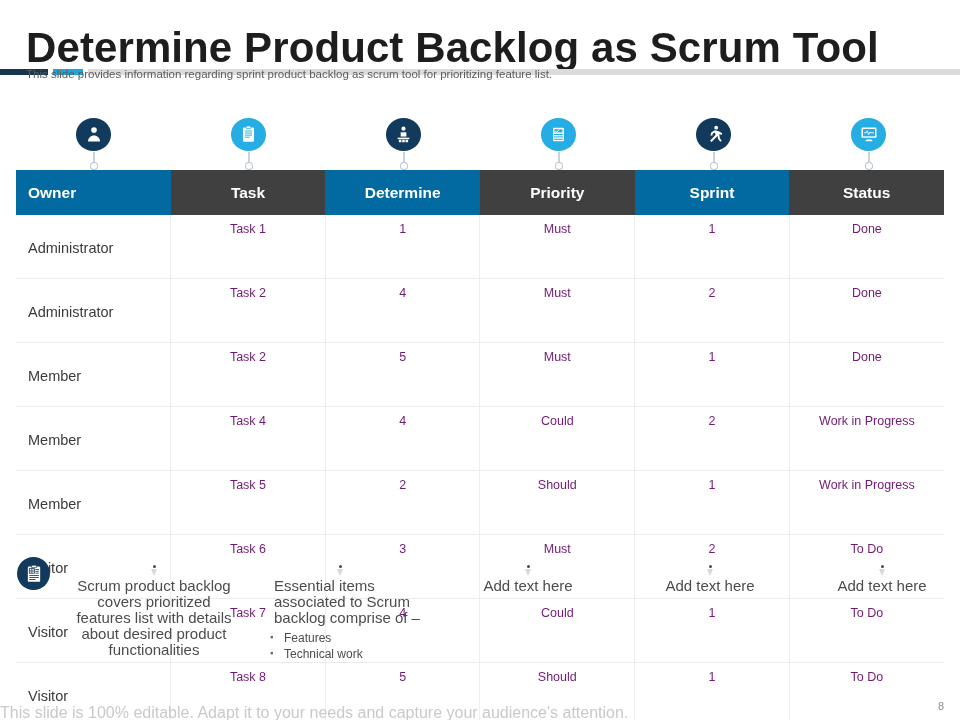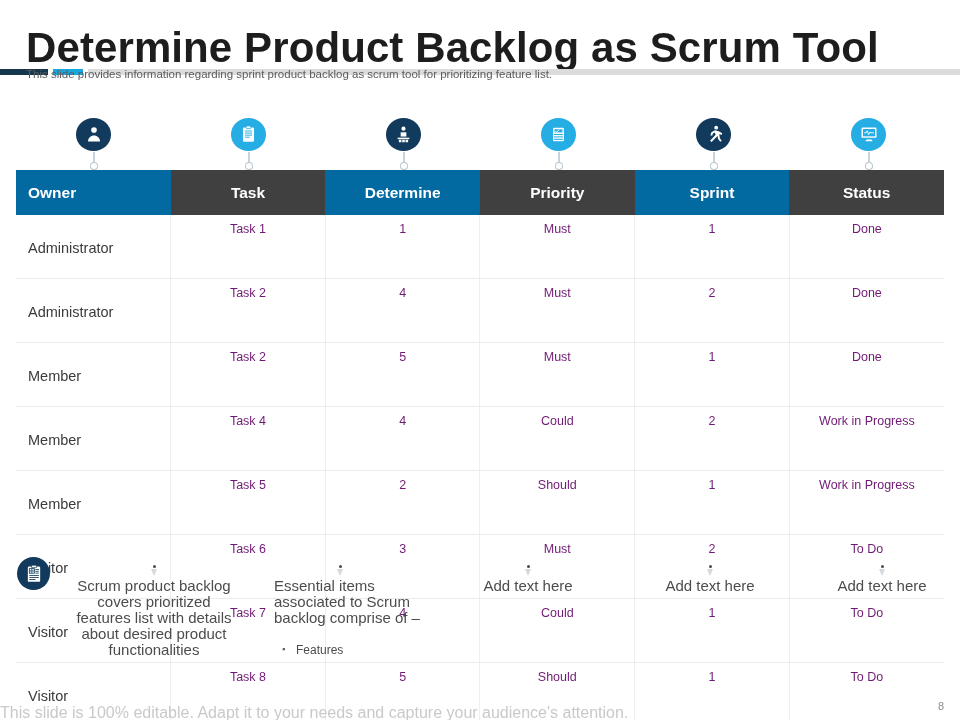--- a/index.html
+++ b/index.html
@@ -199,21 +199,21 @@
     color: #4c4c4c;
     text-align: center;
     line-height: 16px;
   }
   .note-text.lead {
     text-align: left;
     margin-left: 34px;
   }
   .note-list {
     list-style: none;
-    margin: 16px;
+    margin: 4px;
     padding: 0 0 0 26px;
     text-align: left;
   }
   .note-list li {
     font-size: 12px;
     color: #4c4c4c;
     line-height: 16px;
     position: relative;
     padding-left: 14px;
   }
@@ -449,20 +449,21 @@
   </div>
 
   <div class="note" style="left:178px; width:200px;">
     <div class="note-marker">
       <div class="note-dot"></div>
       <div class="note-arrow"></div>
     </div>
     <div class="note-text lead">Essential items associated to Scrum backlog comprise of –</div>
     <ul class="note-list">
       <li>Features</li>
+      <li>Technical  work</li>
     </ul>
   </div>
 
   <div class="note" style="left:404px; width:124px;">
     <div class="note-marker">
       <div class="note-dot"></div>
       <div class="note-arrow"></div>
     </div>
     <div class="note-text">Add text here</div>
   </div>

